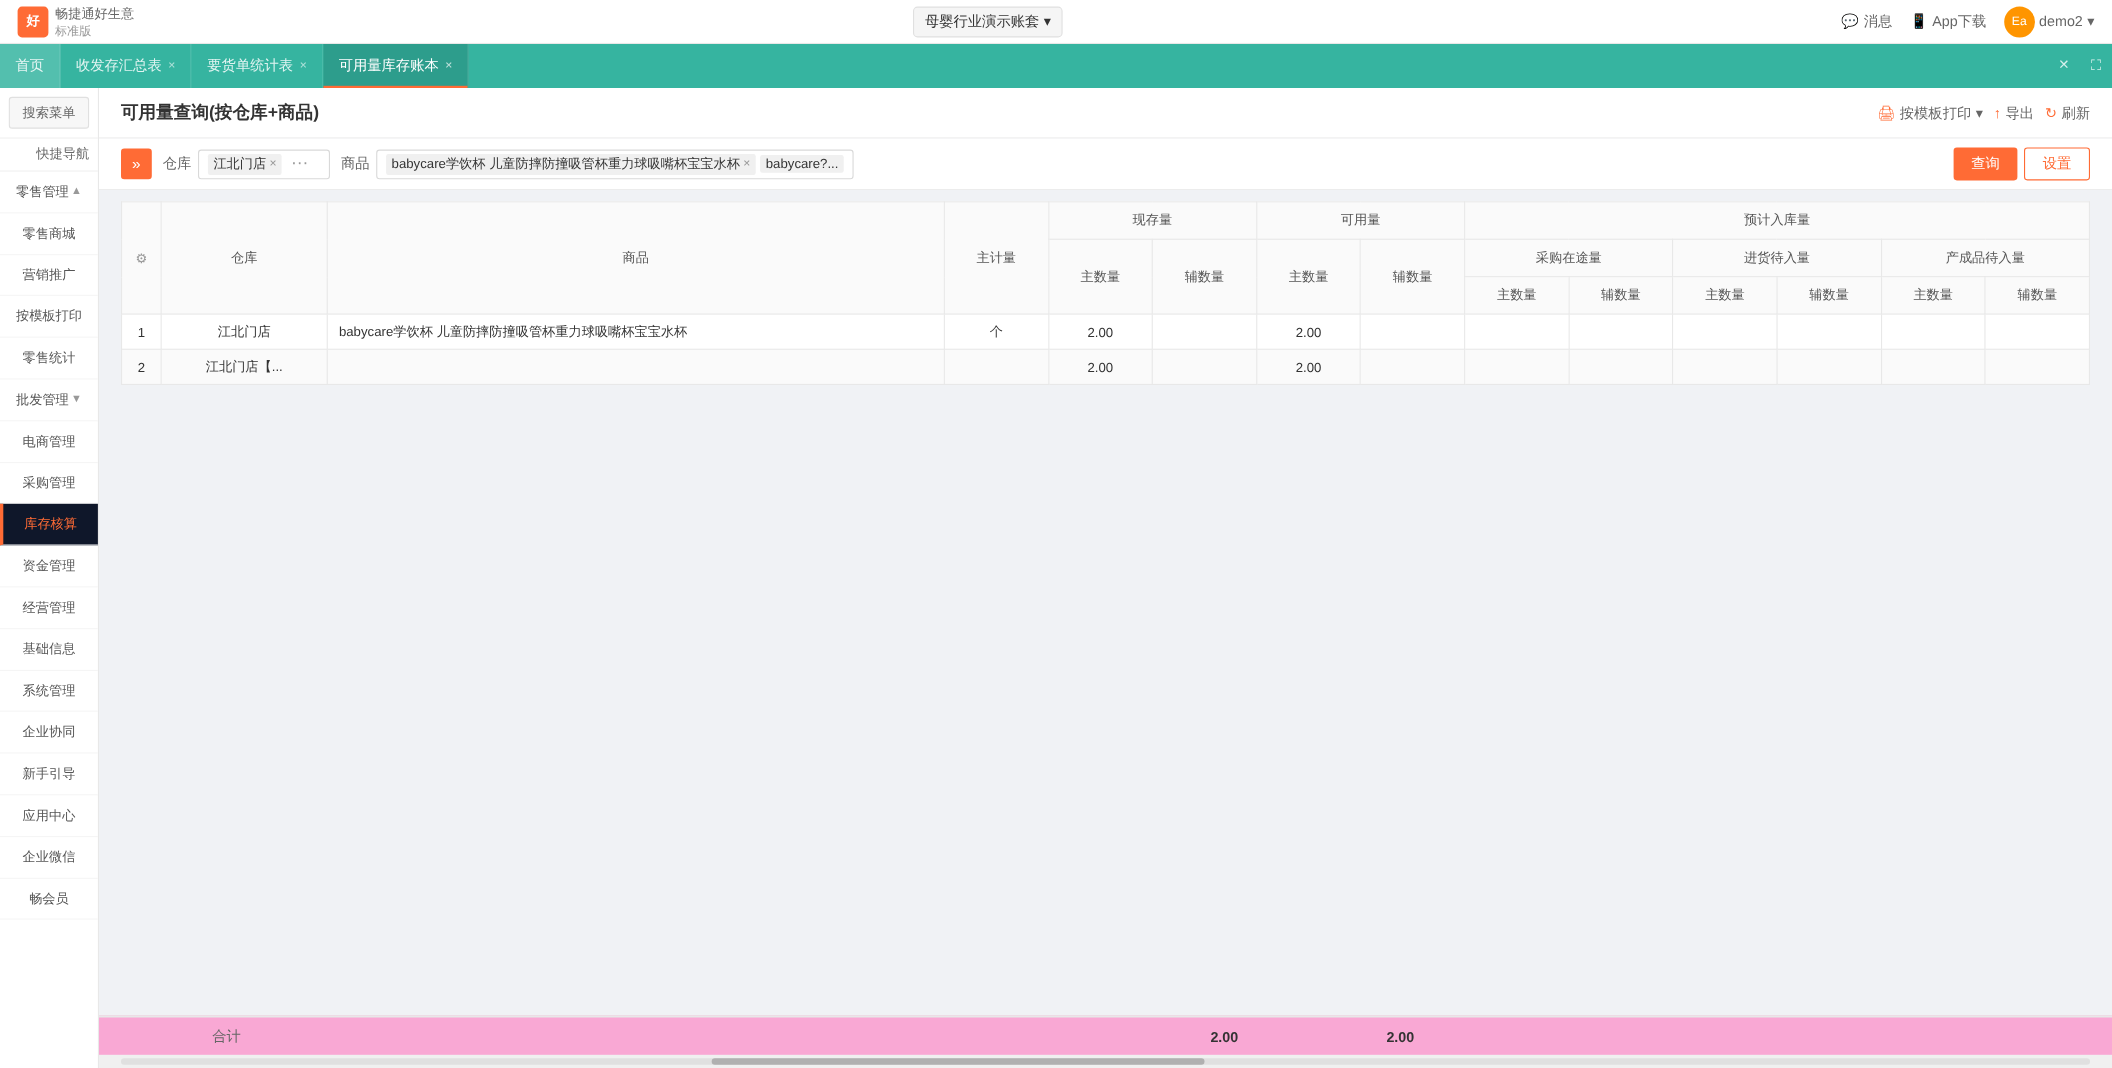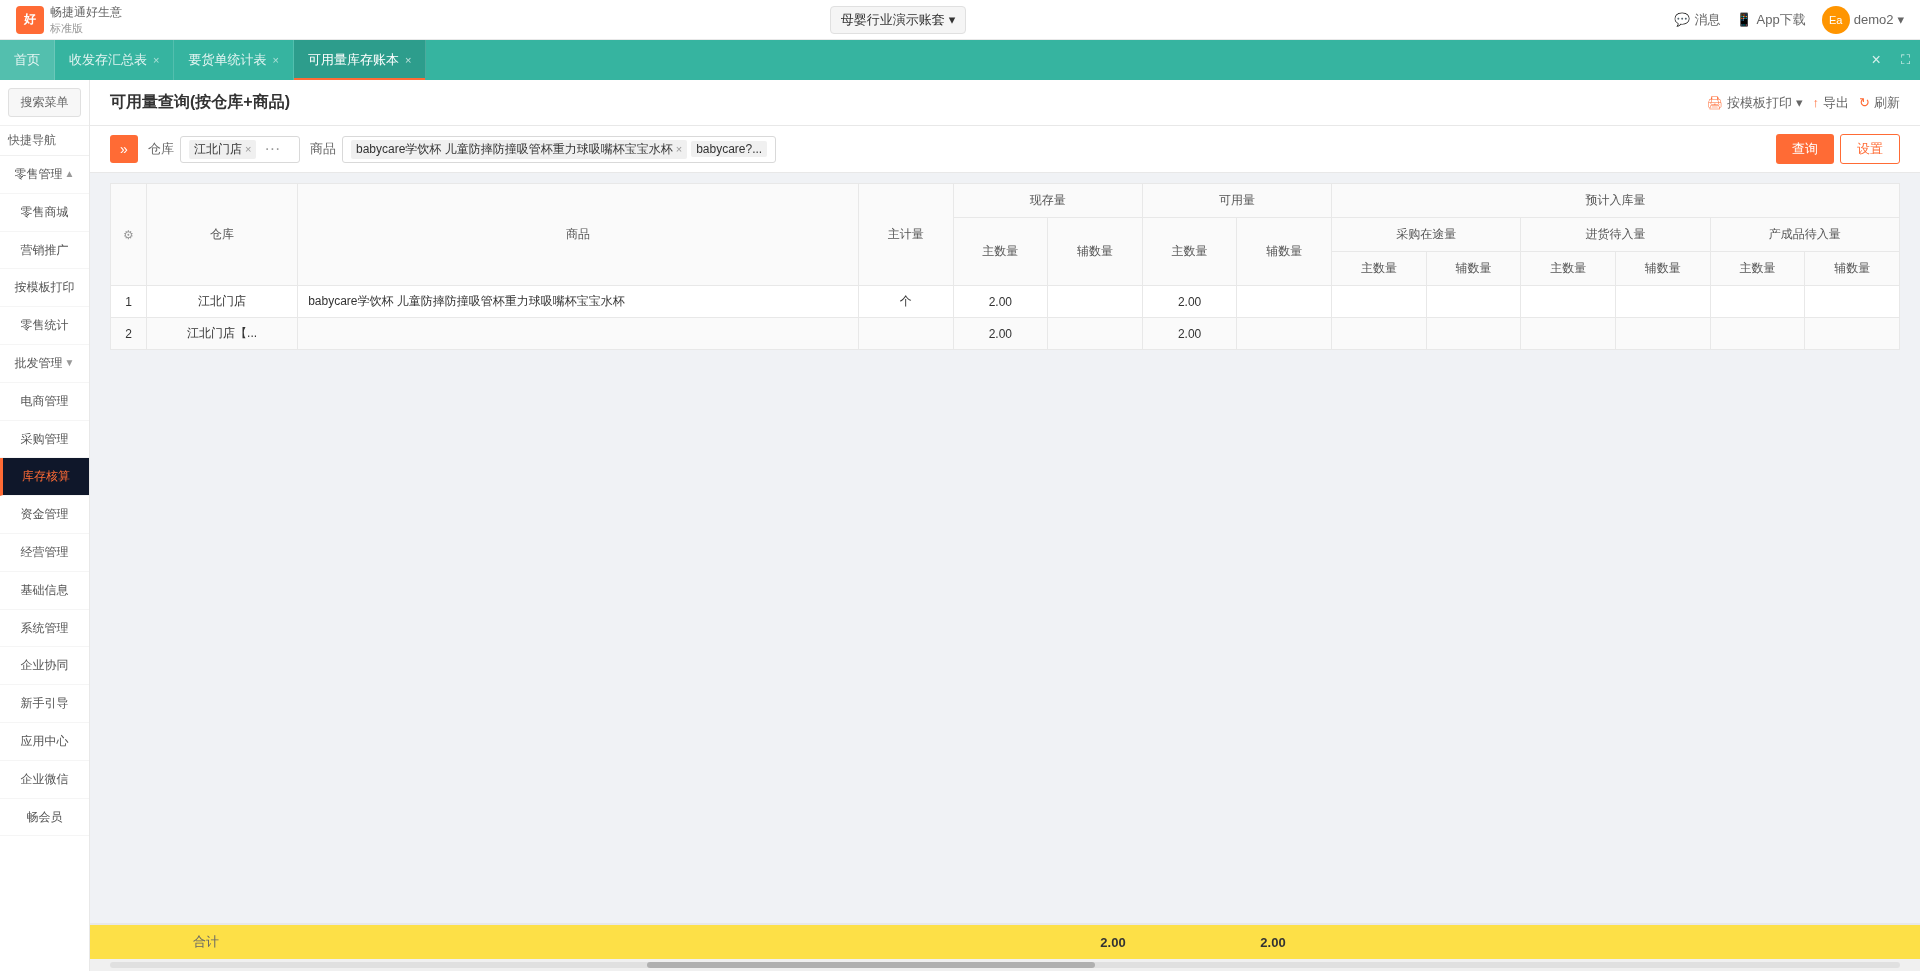--- a/index.html
+++ b/index.html
@@ -94,21 +94,21 @@
       color: #666;
       cursor: pointer;
       text-align: center;
     }
     .sidebar-nav-btn {
       padding: 6px 8px;
       font-size: 12px;
       color: #666;
       cursor: pointer;
       border-bottom: 1px solid #f0f0f0;
-      text-align: left;
+      text-align: right;
     }
     .sidebar-item {
       padding: 10px 6px;
       font-size: 12px;
       color: #555;
       cursor: pointer;
       border-bottom: 1px solid #f5f5f5;
       text-align: center;
       line-height: 1.4;
     }
@@ -223,21 +223,21 @@
       text-align: center;
       color: #333;
       white-space: nowrap;
     }
     .data-table tr:nth-child(even) td { background: #fafafa; }
     .data-table .settings-col { width: 36px; }
     .col-gear { color: #999; cursor: pointer; }
 
     
     .table-footer {
-      background: #fde047;
+      background: #f9a8d4;
       border-top: 2px solid #e8e8e8;
       padding: 8px 20px;
       display: flex;
       align-items: center;
       font-size: 13px;
       flex-shrink: 0;
     }
     .footer-label { color: #666; width: 160px; text-align: center; font-weight: 500; }
 
     

